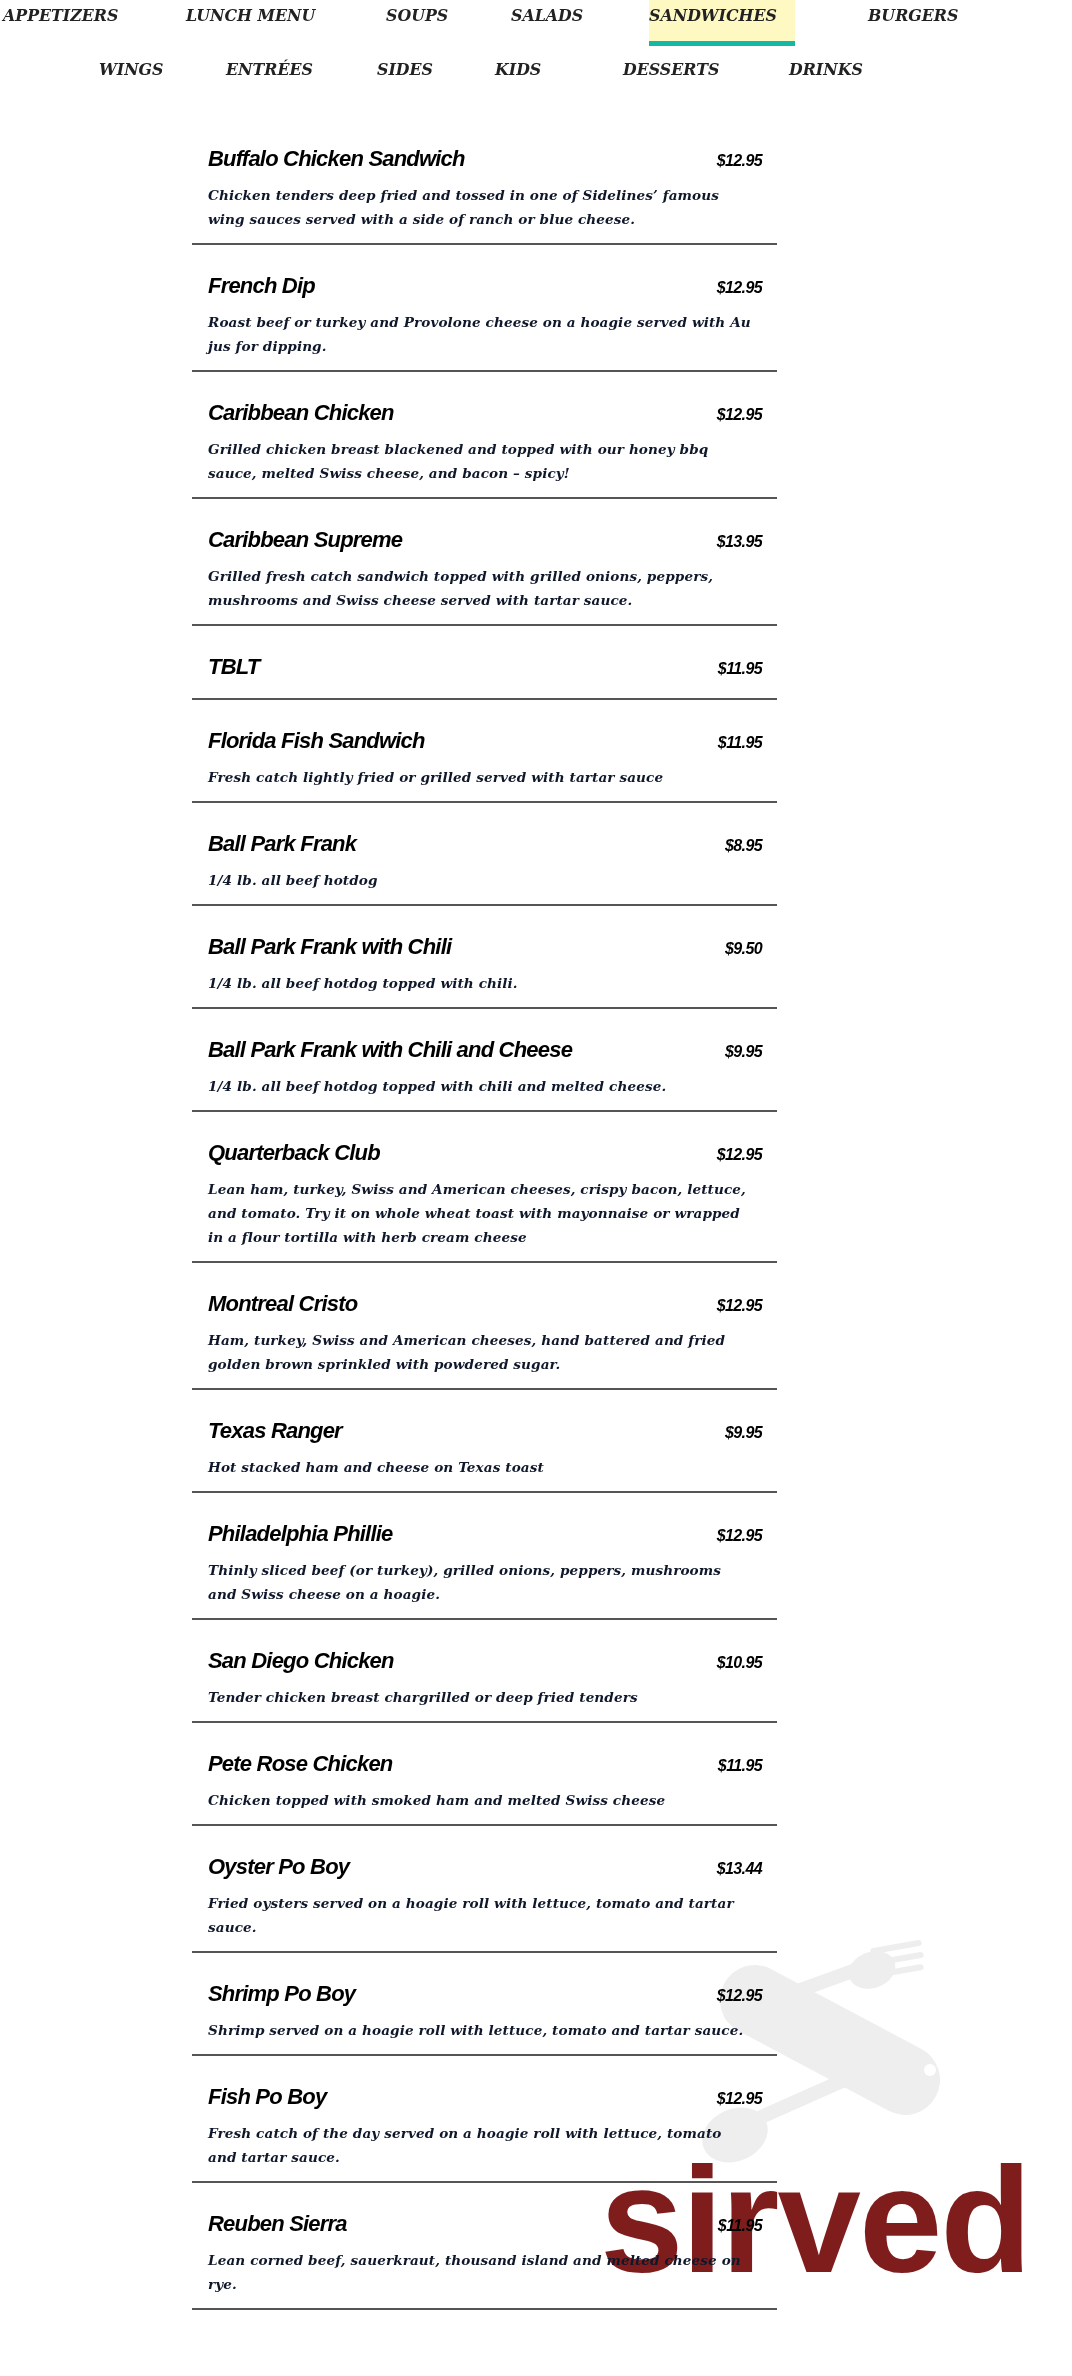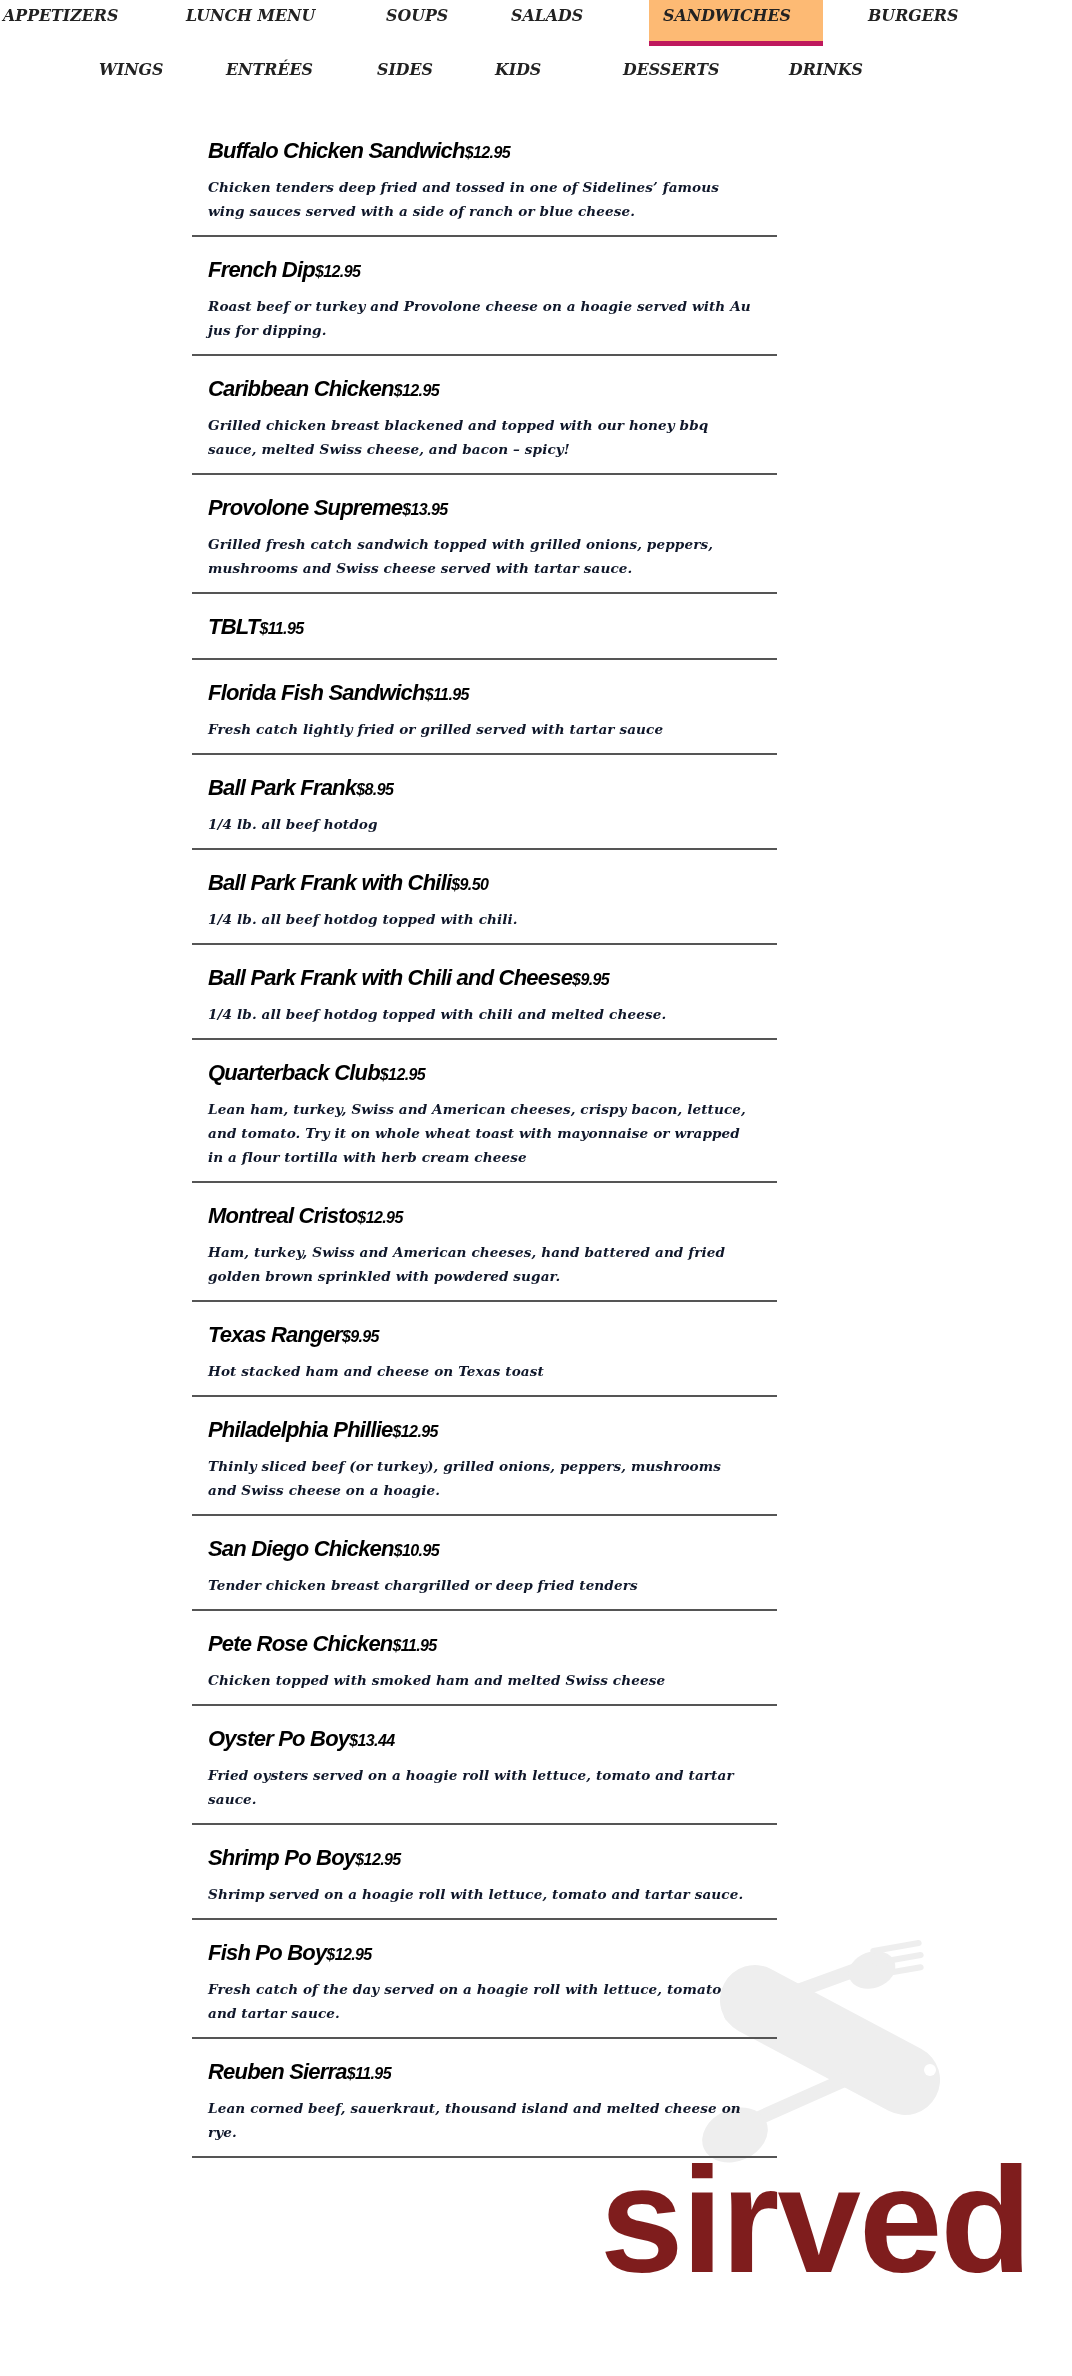--- a/index.html
+++ b/index.html
@@ -31,42 +31,44 @@
     text-transform: uppercase;
     letter-spacing: 0px;
     white-space: nowrap;
     cursor: pointer;
     transform: scaleX(0.93);
     transform-origin: left center;
   }
   .nav-row.r1 .nav-item { line-height: 30px; }
   .nav-row.r2 .nav-item { line-height: 34px; }
   .nav-item.active {
-    background: #fdba74;
-    border-bottom: 5px solid #be185d;
-    padding: 0 14px;
+    background: #fef9c3;
+    border-bottom: 5px solid #14b8a6;
+    padding: 0 0;
     transform: none;
   }
   .nav-item.active span { display: inline-block; transform: scaleX(0.93); transform-origin: left center; }
 
   .menu {
     position: absolute;
     left: 192px;
     top: 118px;
     width: 585px;
   }
   .menu-item {
     border-bottom: 2px solid #555555;
     padding: 20px 15px 12px 16px;
     position: relative;
   }
   .item-head {
     display: flex;
+    justify-content: space-between;
     align-items: baseline;
     height: 32px;
+    margin-top: 8px;
   }
   .item-name {
     font-family: "Liberation Sans", sans-serif;
     font-weight: bold;
     font-style: italic;
     font-size: 22px;
     color: #000000;
     letter-spacing: -0.8px;
     white-space: nowrap;
   }
@@ -169,21 +171,21 @@
   </div>
   <div class="menu-item">
     <div class="item-head">
         <span class="item-name">Caribbean Chicken</span>
         <span class="item-price">$12.95</span>
       </div>
     <div class="item-desc">Grilled chicken breast blackened and topped with our honey bbq sauce, melted Swiss cheese, and bacon – spicy!</div>
   </div>
   <div class="menu-item">
     <div class="item-head">
-        <span class="item-name">Provolone Supreme</span>
+        <span class="item-name">Caribbean Supreme</span>
         <span class="item-price">$13.95</span>
       </div>
     <div class="item-desc">Grilled fresh catch sandwich topped with grilled onions, peppers, mushrooms and Swiss cheese served with tartar sauce.</div>
   </div>
   <div class="menu-item">
     <div class="item-head">
         <span class="item-name">TBLT</span>
         <span class="item-price">$11.95</span>
       </div>
   </div>

